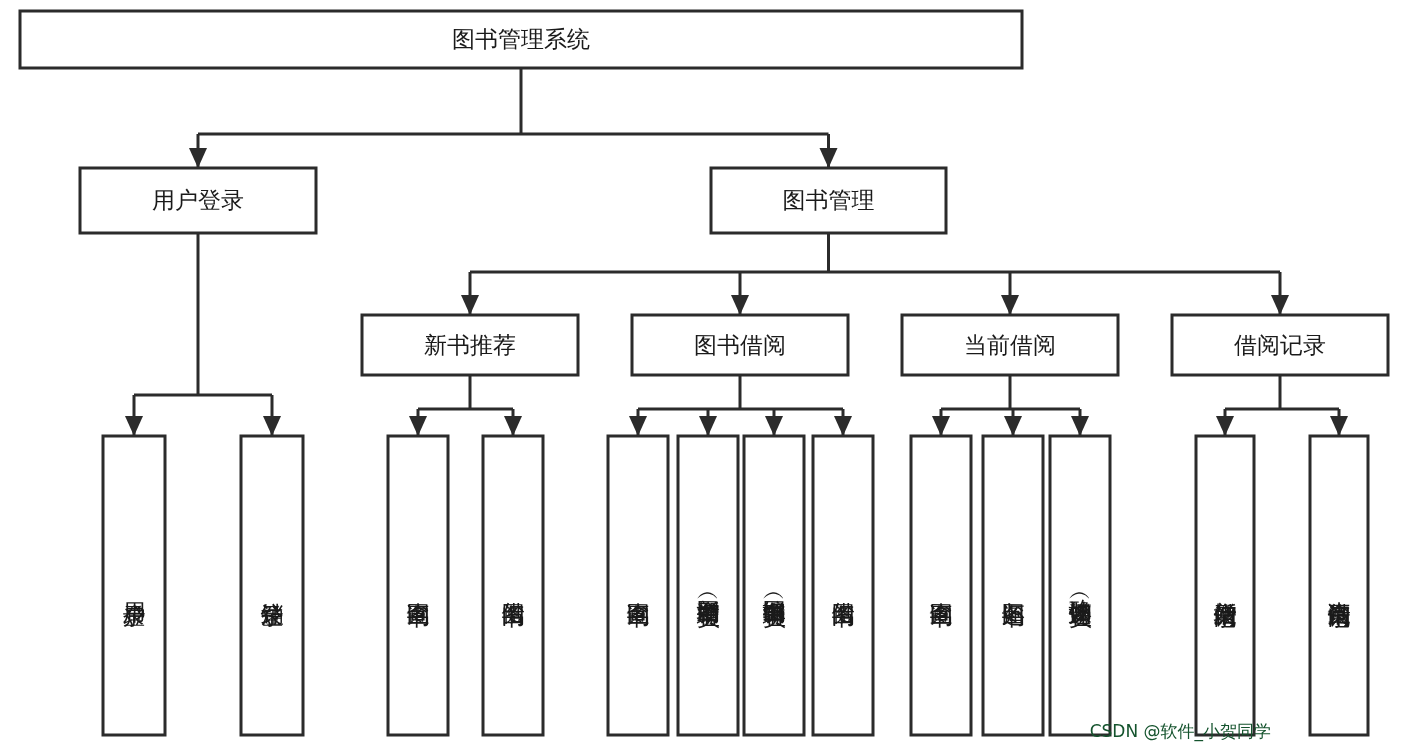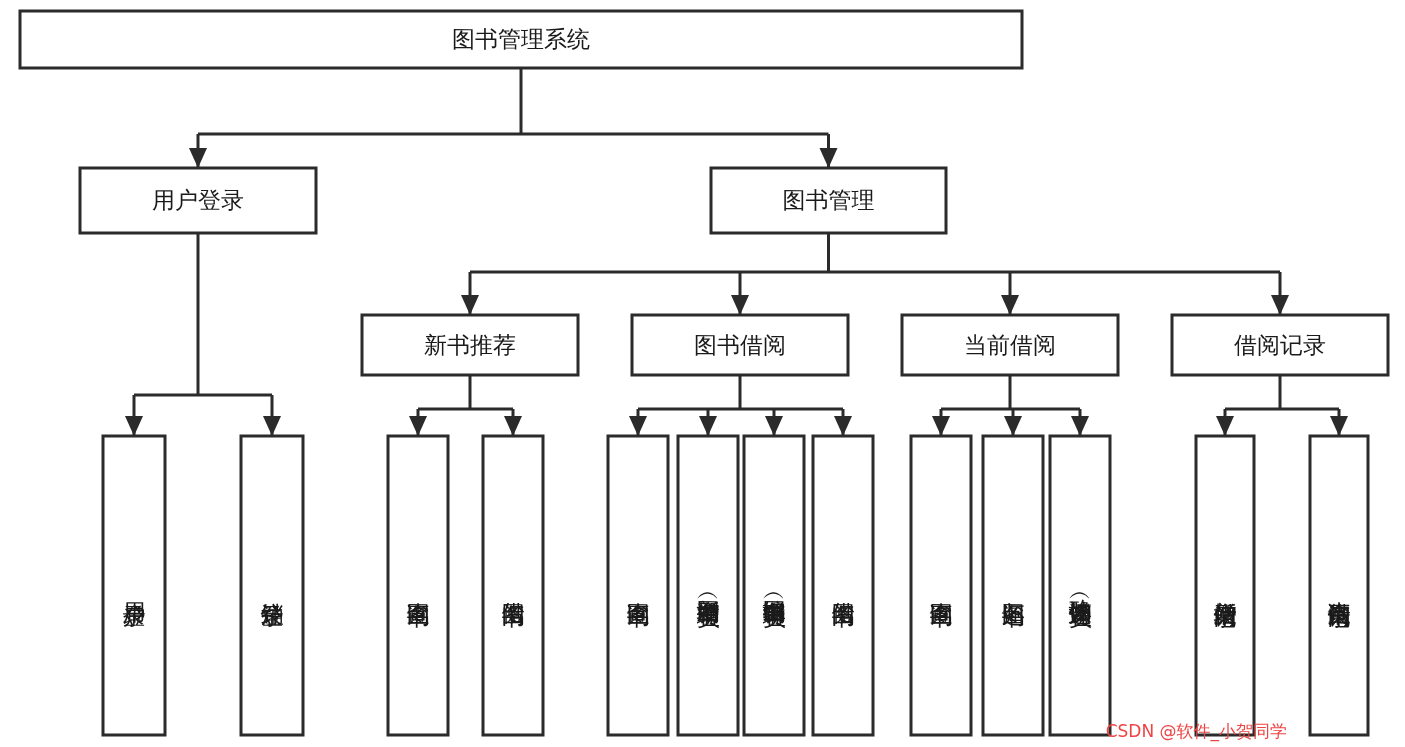--- a/index.html
+++ b/index.html
@@ -1,41 +1,41 @@
 <!DOCTYPE html>
 <html><head>
 <meta charset="utf-8">
 <style>
   html,body{margin:0;padding:0;background:#ffffff;}
   body{
     font-family:"DejaVu Sans","Liberation Sans",sans-serif;
     width:1405px;height:747px;overflow:hidden;position:relative;
   }
-  #diagram-root{position:relative;width:1279px;height:747px;background:#fff;padding-left:16px;}
+  #diagram-root{position:relative;width:1279px;height:747px;background:#fff;}
   svg#tree-svg{position:absolute;left:0;top:0;width:1405px;height:747px;display:block;}
   .node-rect{fill:#ffffff;stroke:#2b2b2b;stroke-width:3;}
   .conn{stroke:#2b2b2b;stroke-width:3;fill:none;}
   .arrow-head{fill:#2b2b2b;stroke:none;}
   .node-label-h{
     font-family:"DejaVu Sans","Liberation Sans",sans-serif;
     font-size:23px;fill:#1a1a1a;text-anchor:middle;dominant-baseline:middle;
   }
   .leaf-label{
     position:absolute;
     font-family:"DejaVu Sans","Liberation Sans",sans-serif;
     font-size:23px;color:#1a1a1a;line-height:1.28;
     writing-mode:vertical-rl;text-orientation:upright;
     display:flex;align-items:center;justify-content:center;
     white-space:pre-wrap;letter-spacing:1px;
     pointer-events:none;
   }
   .watermark{
     position:absolute;right:8px;bottom:4px;
     font-family:"DejaVu Sans","Liberation Sans",sans-serif;
-    font-size:17px;color:#ef4444;white-space:nowrap;
+    font-size:17px;color:#14532d;white-space:nowrap;
   }
 </style>
 </head>
 <body>
 
 <div id="diagram-root">
 
   <svg id="tree-svg" viewBox="0 0 1405 747" xmlns="http://www.w3.org/2000/svg">
     <g id="connectors-layer">
         <line x1="521" y1="68" x2="521" y2="134" class="conn"></line>

